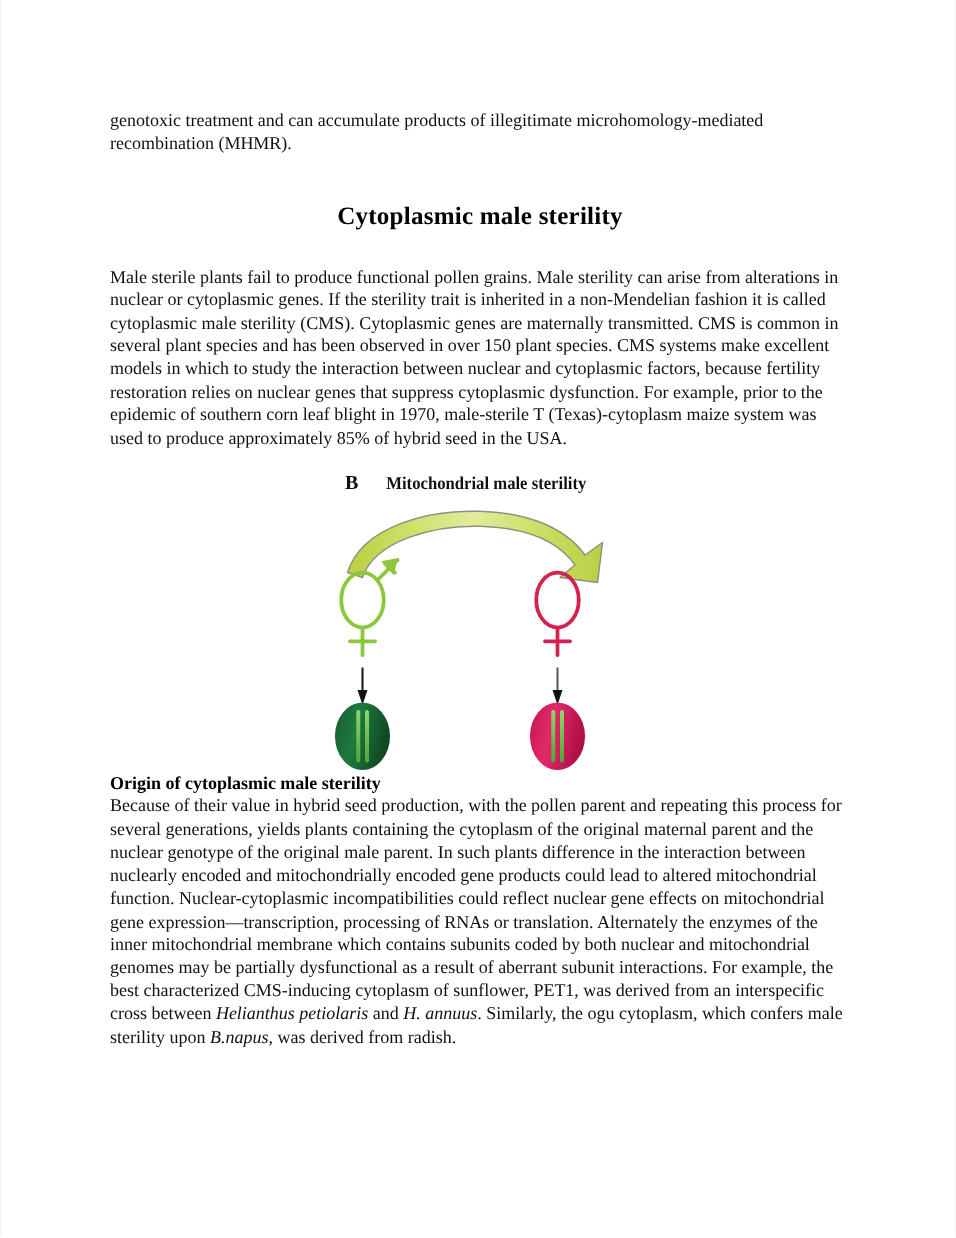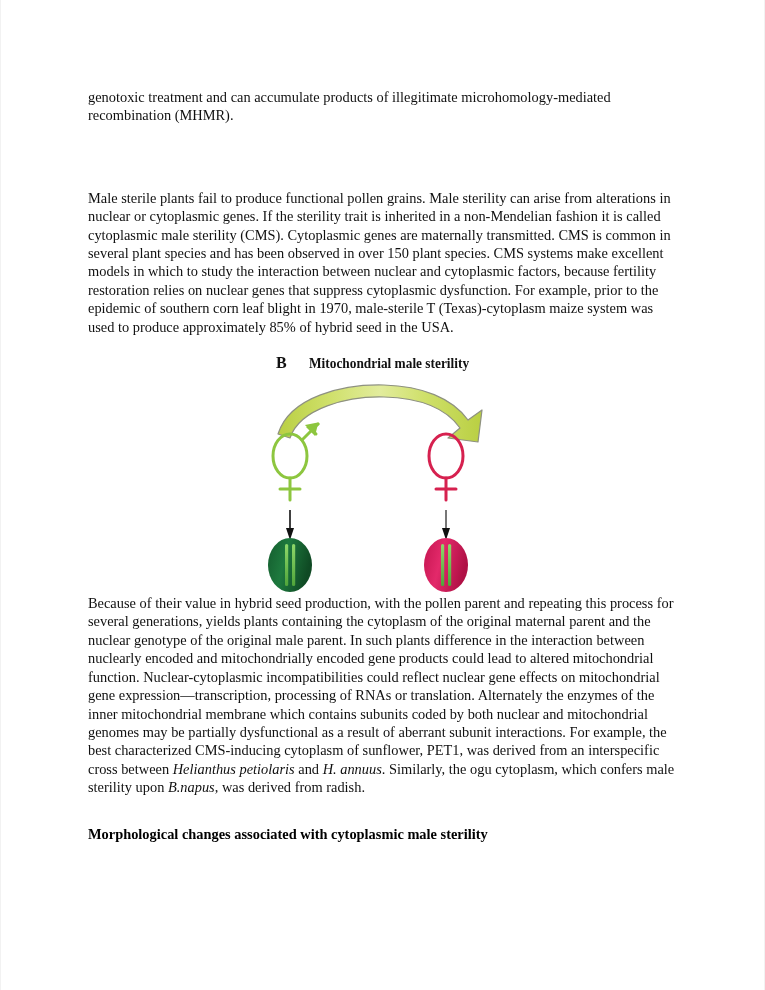--- a/index.html
+++ b/index.html
@@ -103,20 +103,21 @@
 <body>
 
 <div id="page" data-interactable="false">
   <div id="content" data-interactable="false">
 
     <p class="body-text" data-interactable="false">genotoxic treatment and can accumulate products of illegitimate microhomology-mediated recombination (MHMR).</p>
 
     <div class="spacer-sm" data-interactable="false"></div>
     <div class="spacer-sm" data-interactable="false"></div>
 
+    <h1 class="doc-title" data-interactable="false">Cytoplasmic male sterility</h1>
 
     <div class="spacer-sm" data-interactable="false"></div>
     <div class="spacer-xs" data-interactable="false"></div>
 
     <p class="body-text" data-interactable="false">Male sterile plants fail to produce functional pollen grains. Male sterility can arise from alterations in nuclear or cytoplasmic genes. If the sterility trait is inherited in a non-Mendelian fashion it is called cytoplasmic male sterility (CMS). Cytoplasmic genes are maternally transmitted. CMS is common in several plant species and has been observed in over 150 plant species. CMS systems make excellent models in which to study the interaction between nuclear and cytoplasmic factors, because fertility restoration relies on nuclear genes that suppress cytoplasmic dysfunction. For example, prior to the epidemic of southern corn leaf blight in 1970, male-sterile T (Texas)-cytoplasm maize system was used to produce approximately 85% of hybrid seed in the USA.</p>
 
     <div class="spacer-sm" data-interactable="false"></div>
 
     <div id="figure" data-interactable="false">
 
@@ -190,22 +191,22 @@
 
           <g data-interactable="false">
             <ellipse cx="190" cy="183" rx="22" ry="27" fill="url(#mitoRed)"></ellipse>
             <rect x="185" y="162" width="3.2" height="42" rx="1.6" fill="url(#cristaGrad)"></rect>
             <rect x="192" y="162" width="3.2" height="42" rx="1.6" fill="url(#cristaGrad)"></rect>
           </g>
         </svg>
       </div>
     </div>
 
+    <h2 class="sub-head" data-interactable="false">Origin of cytoplasmic male sterility</h2>
 
     <p class="body-text" data-interactable="false"><span data-interactable="false">Because of their value in hybrid seed production, with the pollen parent and repeating this process for several generations, yields plants containing the cytoplasm of the original maternal parent and the nuclear genotype of the original male parent. In such plants difference in the interaction between nuclearly encoded and mitochondrially encoded gene products could lead to altered mitochondrial function. Nuclear-cytoplasmic incompatibilities could reflect nuclear gene effects on mitochondrial gene expression—transcription, processing of RNAs or translation. Alternately the enzymes of the inner mitochondrial membrane which contains subunits coded by both nuclear and mitochondrial genomes may be partially dysfunctional as a result of aberrant subunit interactions. For example, the best characterized CMS-inducing cytoplasm of sunflower, PET1, was derived from an interspecific cross between </span><em class="sci" data-interactable="false">Helianthus petiolaris</em><span data-interactable="false"> and </span><em class="sci" data-interactable="false">H. annuus</em><span data-interactable="false">. Similarly, the ogu cytoplasm, which confers male sterility upon </span><em class="sci" data-interactable="false">B.napus</em><span data-interactable="false">, was derived from radish.</span></p>
 
     <div class="spacer-sm" data-interactable="false"></div>
     <div class="spacer-xs" data-interactable="false"></div>
 
-    <h2 class="sub-head" data-interactable="false">Morphological changes associated with cytoplasmic male sterility</h2>
 
   </div>
 </div>
 
 </body></html>

